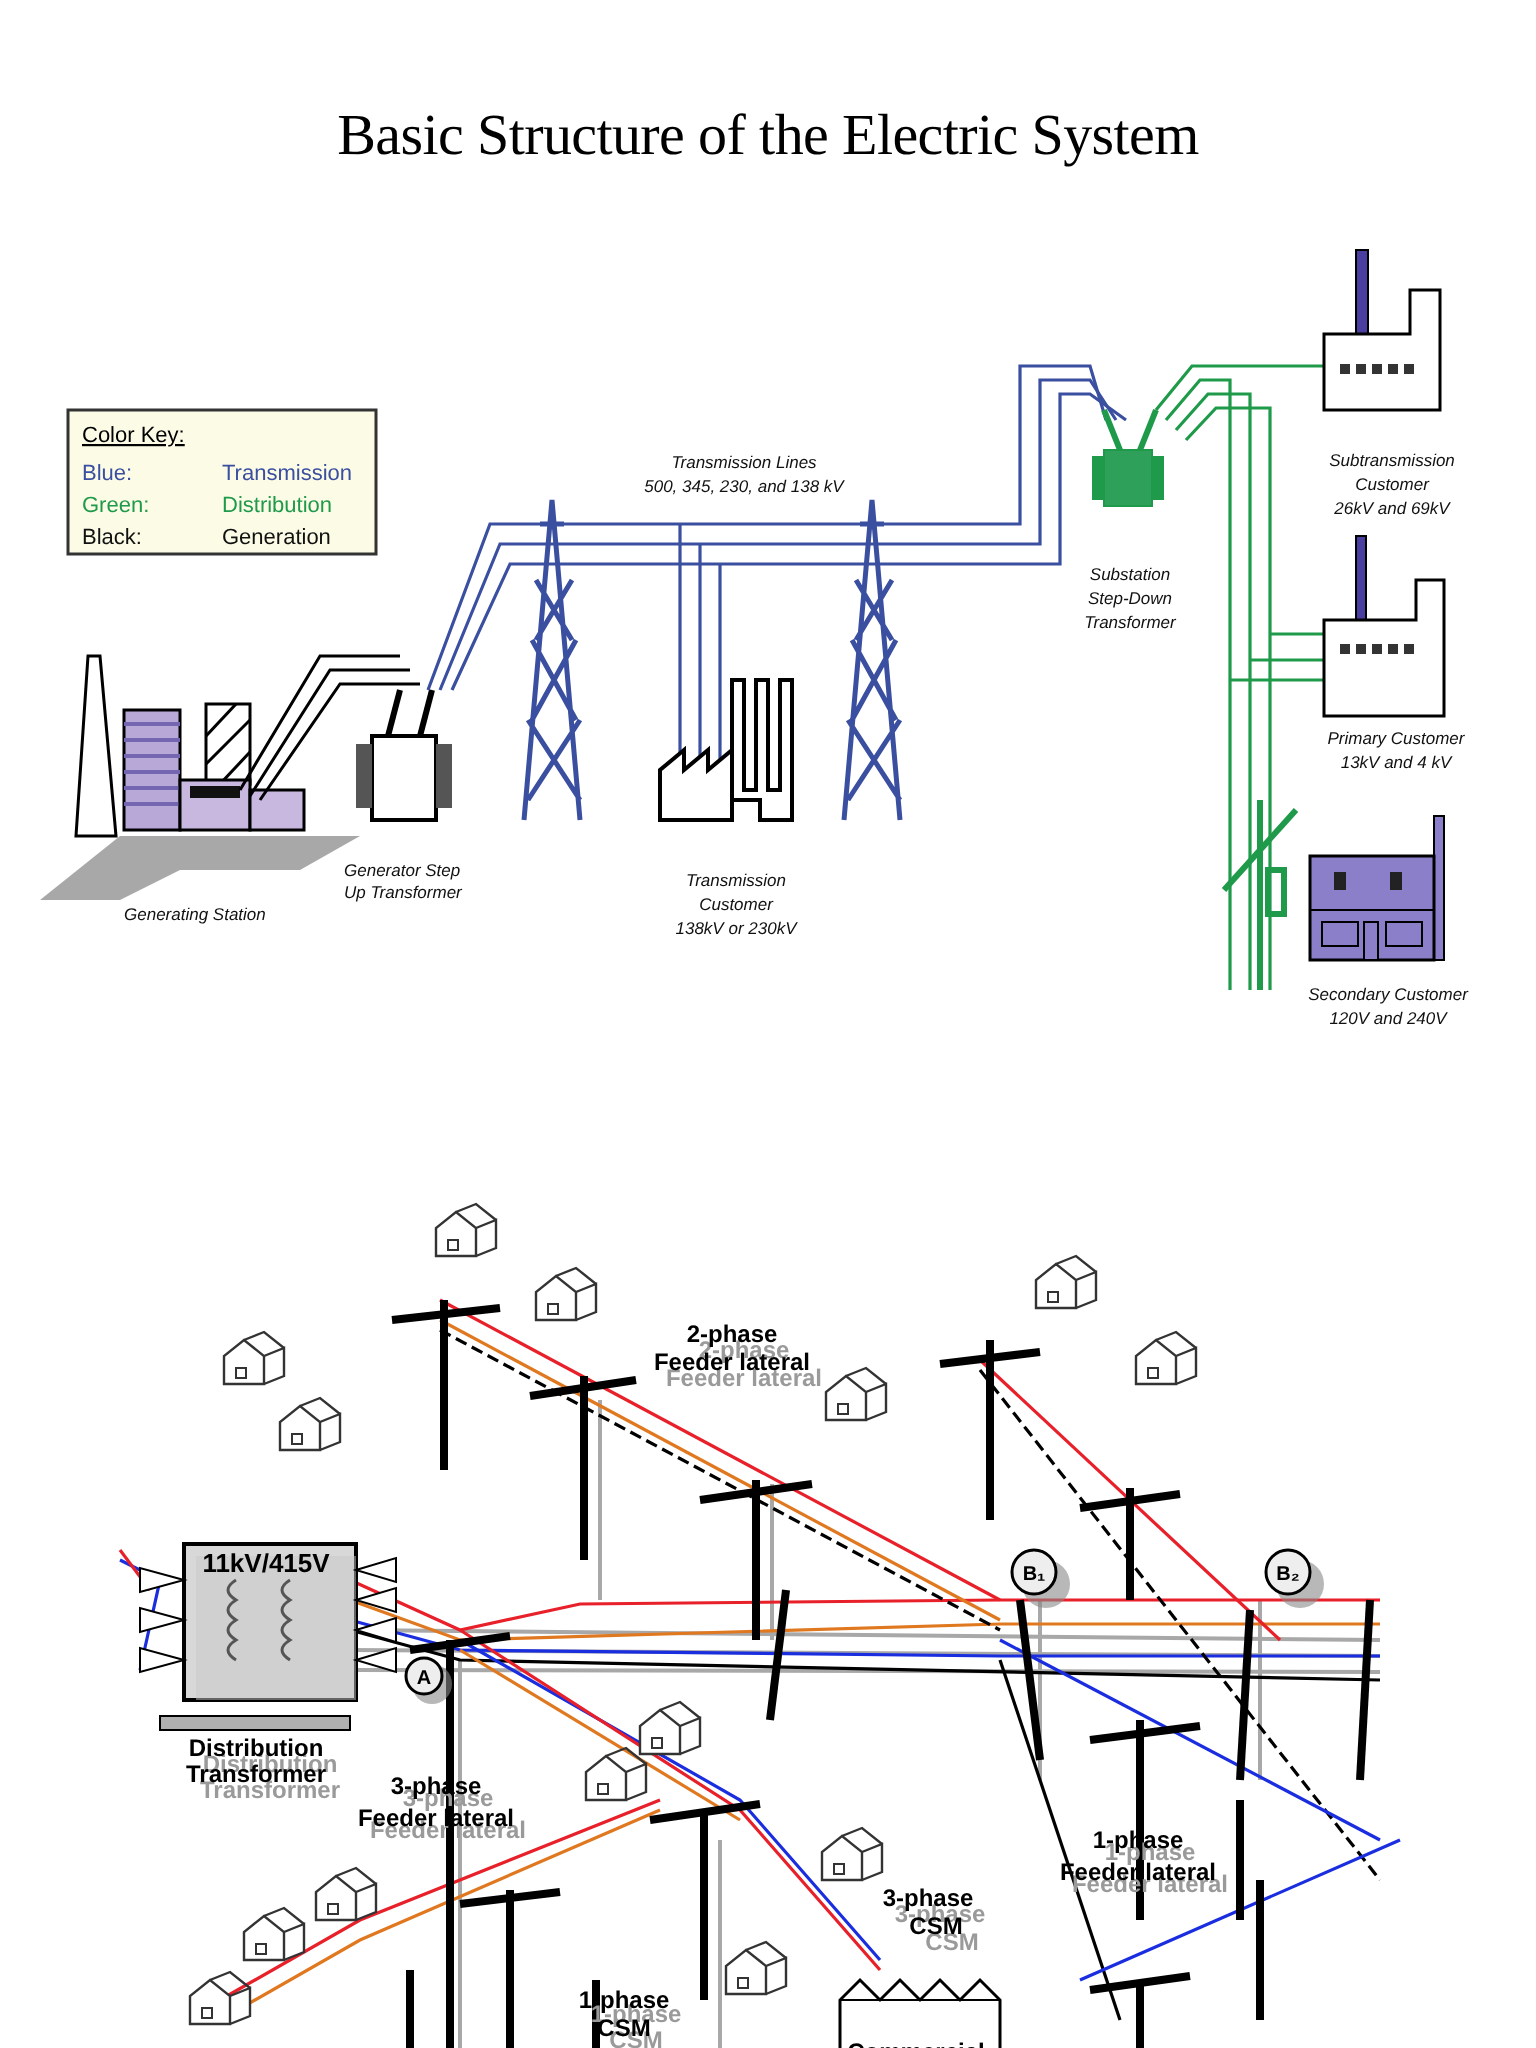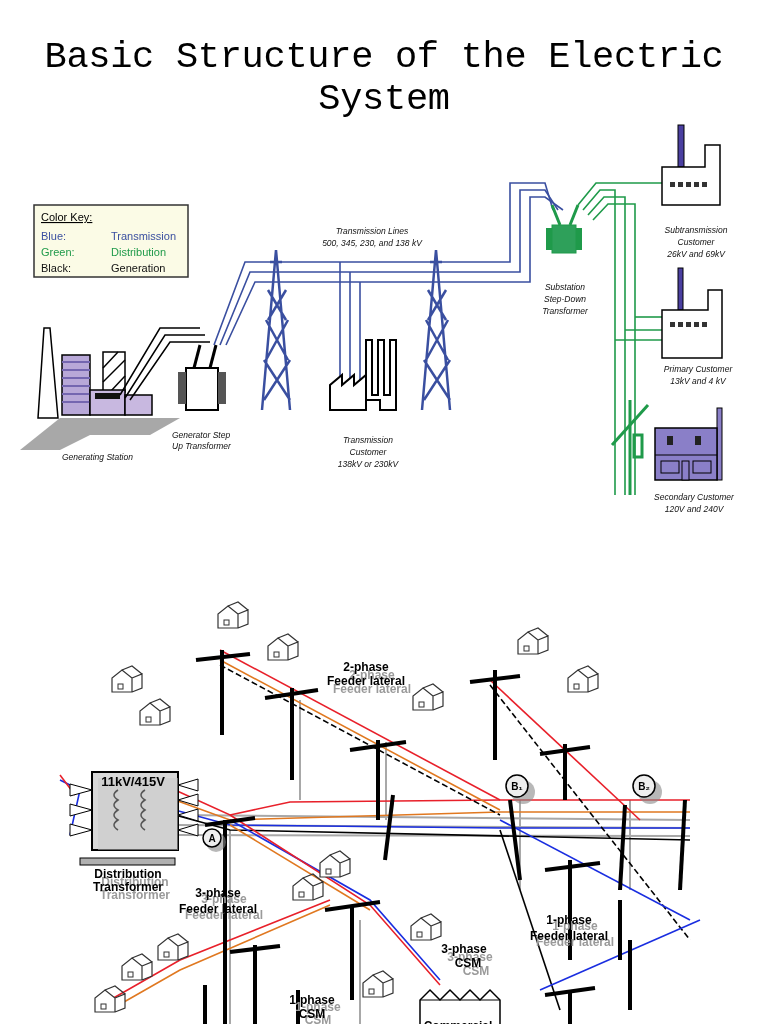--- a/index.html
+++ b/index.html
@@ -1,17 +1,17 @@
 <!DOCTYPE html>
 <html><head>
 <meta charset="utf-8">
 <style>
   html, body { margin:0; padding:0; background:#ffffff; }
   body { width:768px; height:1024px; position:relative; overflow:hidden; font-family:"Liberation Sans", sans-serif; }
-  .title { position:absolute; left:0; top:36px; width:768px; text-align:center; font-family:Liberation Mono, monospace; font-size:37px; color:#000; letter-spacing:-0.3px; }
+  .title { position:absolute; left:0; top:52px; width:768px; text-align:center; font-family:Liberation Serif, serif; font-size:29px; color:#000; letter-spacing:-0.3px; }
   svg { position:absolute; left:0; top:0; }
   .it { font-style:italic; font-size:8.5px; fill:#111; font-family:"Liberation Sans", sans-serif; }
   .bold { font-weight:bold; font-family:"Liberation Sans", sans-serif; }
   .shadowtxt { fill:#9a9a9a; }
 </style>
 </head>
 <body>
 
 <div class="title">Basic Structure of the Electric System</div>
 

